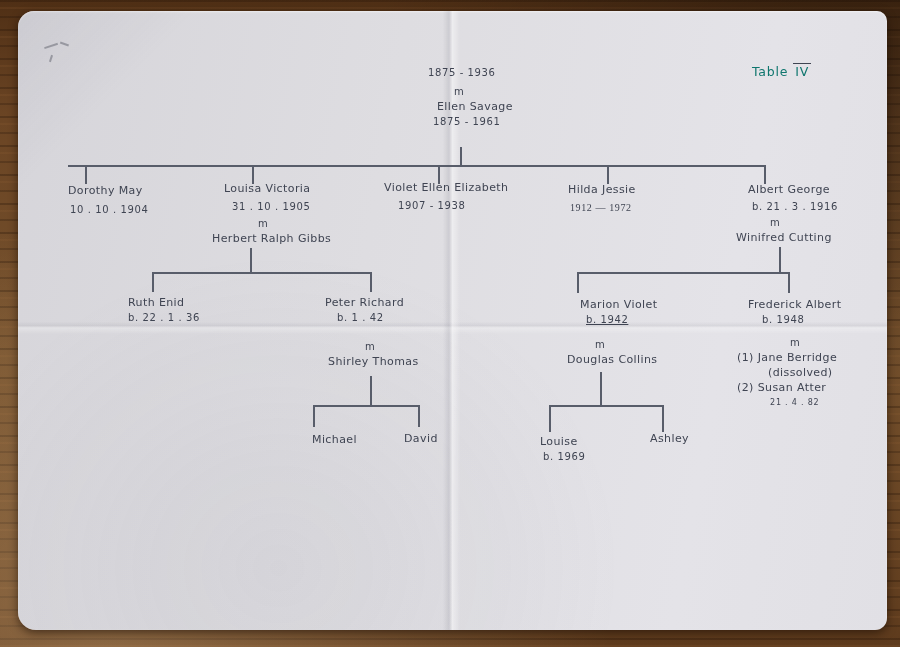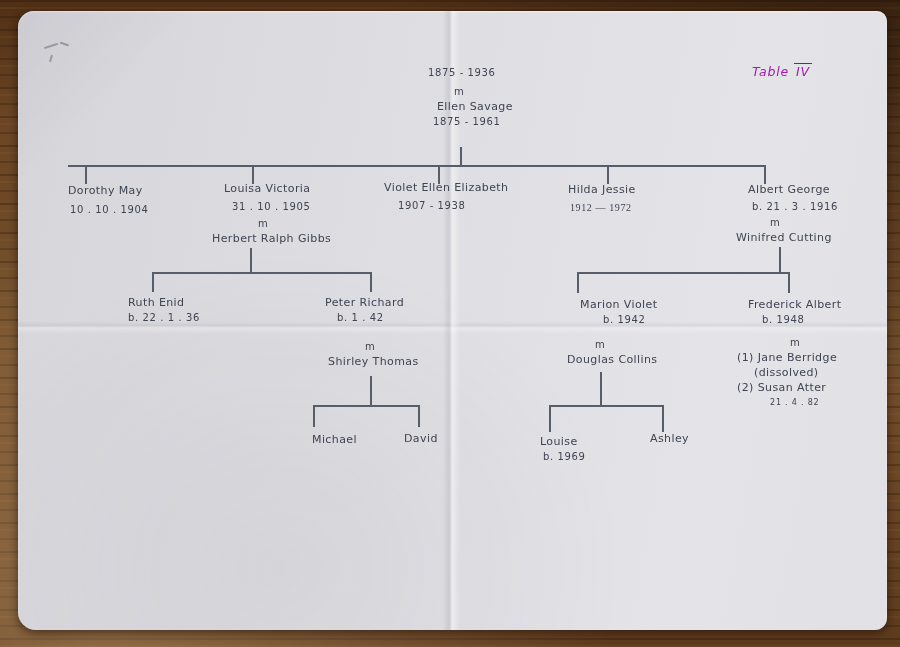--- a/index.html
+++ b/index.html
@@ -48,21 +48,21 @@
   .hline{height:1.5px;}
   .vline{width:1.5px;}
 
   .node{position:absolute;font-size:10.5px;letter-spacing:.4px;line-height:15px;white-space:nowrap;}
   .pname{font-size:11px;}
   .pdates{font-size:10px;letter-spacing:.6px;}
   .pm{font-size:10px;}
   .surname{font-size:8.5px;font-style:italic;letter-spacing:1.6px;margin-left:6px;}
   .small-date{font-size:8px;letter-spacing:.8px;}
 
-  .table-label{position:absolute;left:752px;top:63px;font-size:12.5px;letter-spacing:.8px;color:#a21caf;font-style:italic;}
+  .table-label{position:absolute;left:752px;top:63px;font-size:12.5px;letter-spacing:.8px;color:#0f766e;}
   .numeral{display:inline-block;border-top:1.3px solid #3f4452;padding:0 2px;margin-left:5px;}
 </style>
 </head>
 <body>
 
 <div class="wood"></div>
 
 <div class="paper">
   <div class="scribble">
     <span class="s1"></span>
@@ -150,31 +150,31 @@
     <div class="pname">David</div>
   </div>
 
   <div class="vline" style="left:779px;top:247px;height:26px;"></div>
   <div class="hline" style="left:577px;top:272px;width:212px;"></div>
   <div class="vline" style="left:577px;top:272px;height:21px;"></div>
   <div class="vline" style="left:788px;top:272px;height:21px;"></div>
 
   <div class="node" style="left:580px;top:297px;">
     <div class="pname">Marion Violet</div>
-    <div class="pdates" style="margin-left:23px;">b. 1942</div>
+    <div class="pdates" style="margin-left:6px;text-decoration:underline;">b. 1942</div>
     <div class="pm" style="margin-left:15px;margin-top:10px;">m</div>
     <div class="pname" style="margin-left:-13px;">Douglas Collins</div>
   </div>
 
   <div class="node" style="left:748px;top:297px;">
     <div class="pname">Frederick Albert</div>
     <div class="pdates" style="margin-left:14px;">b. 1948</div>
     <div class="pm" style="margin-left:42px;margin-top:8px;">m</div>
     <div class="pname" style="margin-left:-11px;">(1)  Jane Berridge</div>
-    <div class="pname" style="margin-left:6px;">(dissolved)</div>
+    <div class="pname" style="margin-left:20px;">(dissolved)</div>
     <div class="pname" style="margin-left:-11px;">(2)  Susan Atter</div>
     <div class="small-date" style="margin-left:22px;">21 . 4 . 82</div>
   </div>
 
   <div class="vline" style="left:600px;top:372px;height:34px;"></div>
   <div class="hline" style="left:549px;top:405px;width:114px;"></div>
   <div class="vline" style="left:549px;top:405px;height:27px;"></div>
   <div class="vline" style="left:662px;top:405px;height:27px;"></div>
 
   <div class="node" style="left:540px;top:434px;">

